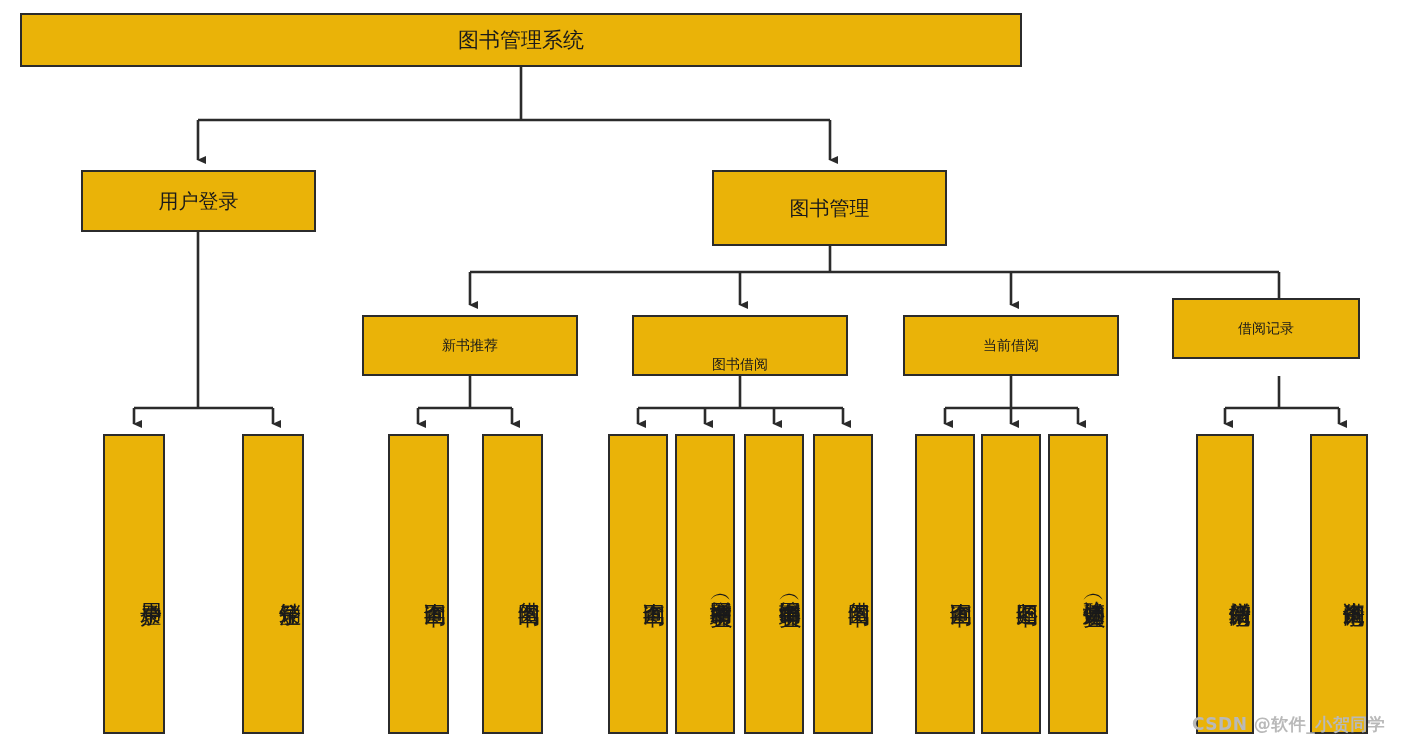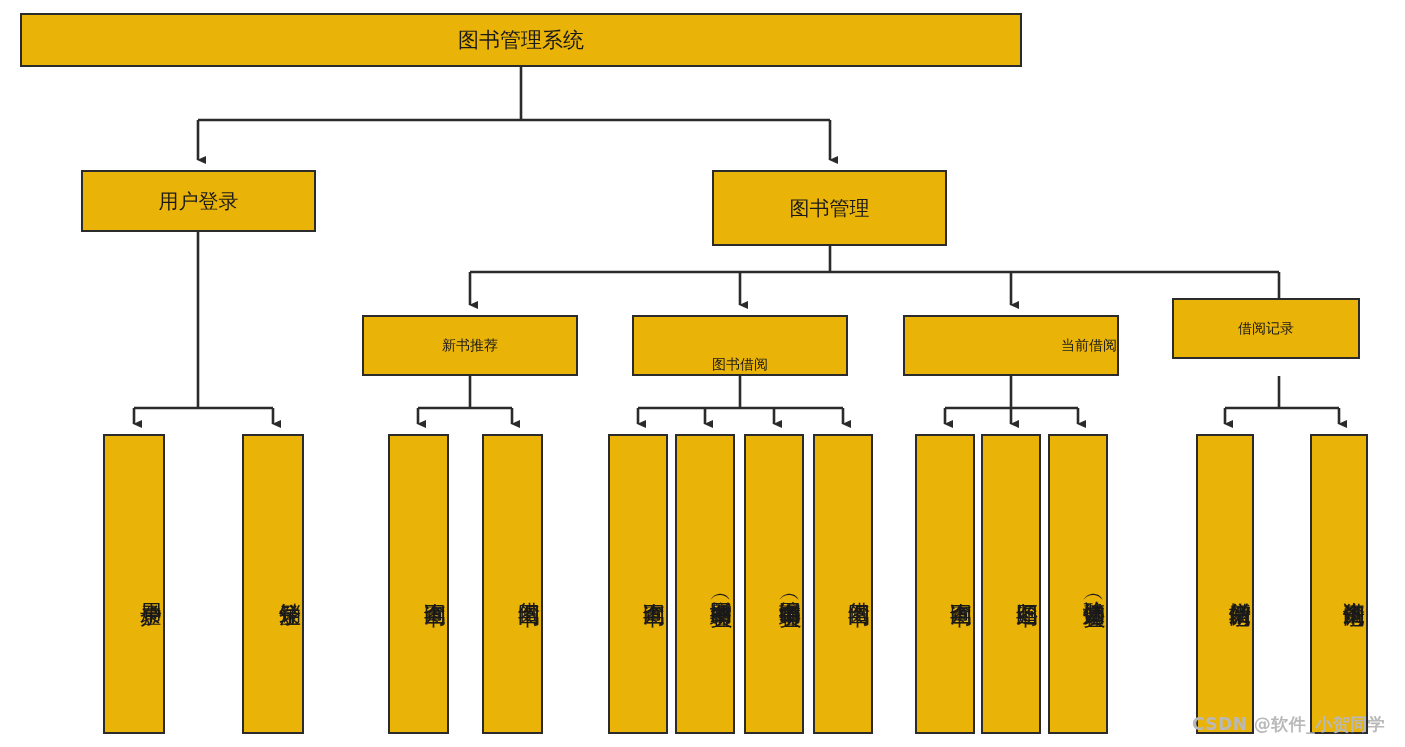--- a/index.html
+++ b/index.html
@@ -82,21 +82,21 @@
   <div class="node level1" style="left:712px;top:170px;width:235px;height:76px;">
     <span>图书管理</span>
   </div>
 
   <div class="node level2" style="left:362px;top:315px;width:216px;height:61px;">
     <span>新书推荐</span>
   </div>
   <div class="node level2" style="left:632px;top:315px;width:216px;height:61px;align-items:flex-end;">
     <span>图书借阅</span>
   </div>
-  <div class="node level2" style="left:903px;top:315px;width:216px;height:61px;justify-content:flex-end;">
+  <div class="node level2" style="left:903px;top:315px;width:216px;height:61px;">
     <span>当前借阅</span>
   </div>
   <div class="node level2" style="left:1172px;top:298px;width:188px;height:61px;">
     <span>借阅记录</span>
   </div>
 
   <div class="node leaf" style="left:103px;top:434px;width:62px;height:300px;">
     <span>用户登录</span>
   </div>
   <div class="node leaf" style="left:242px;top:434px;width:62px;height:300px;">

